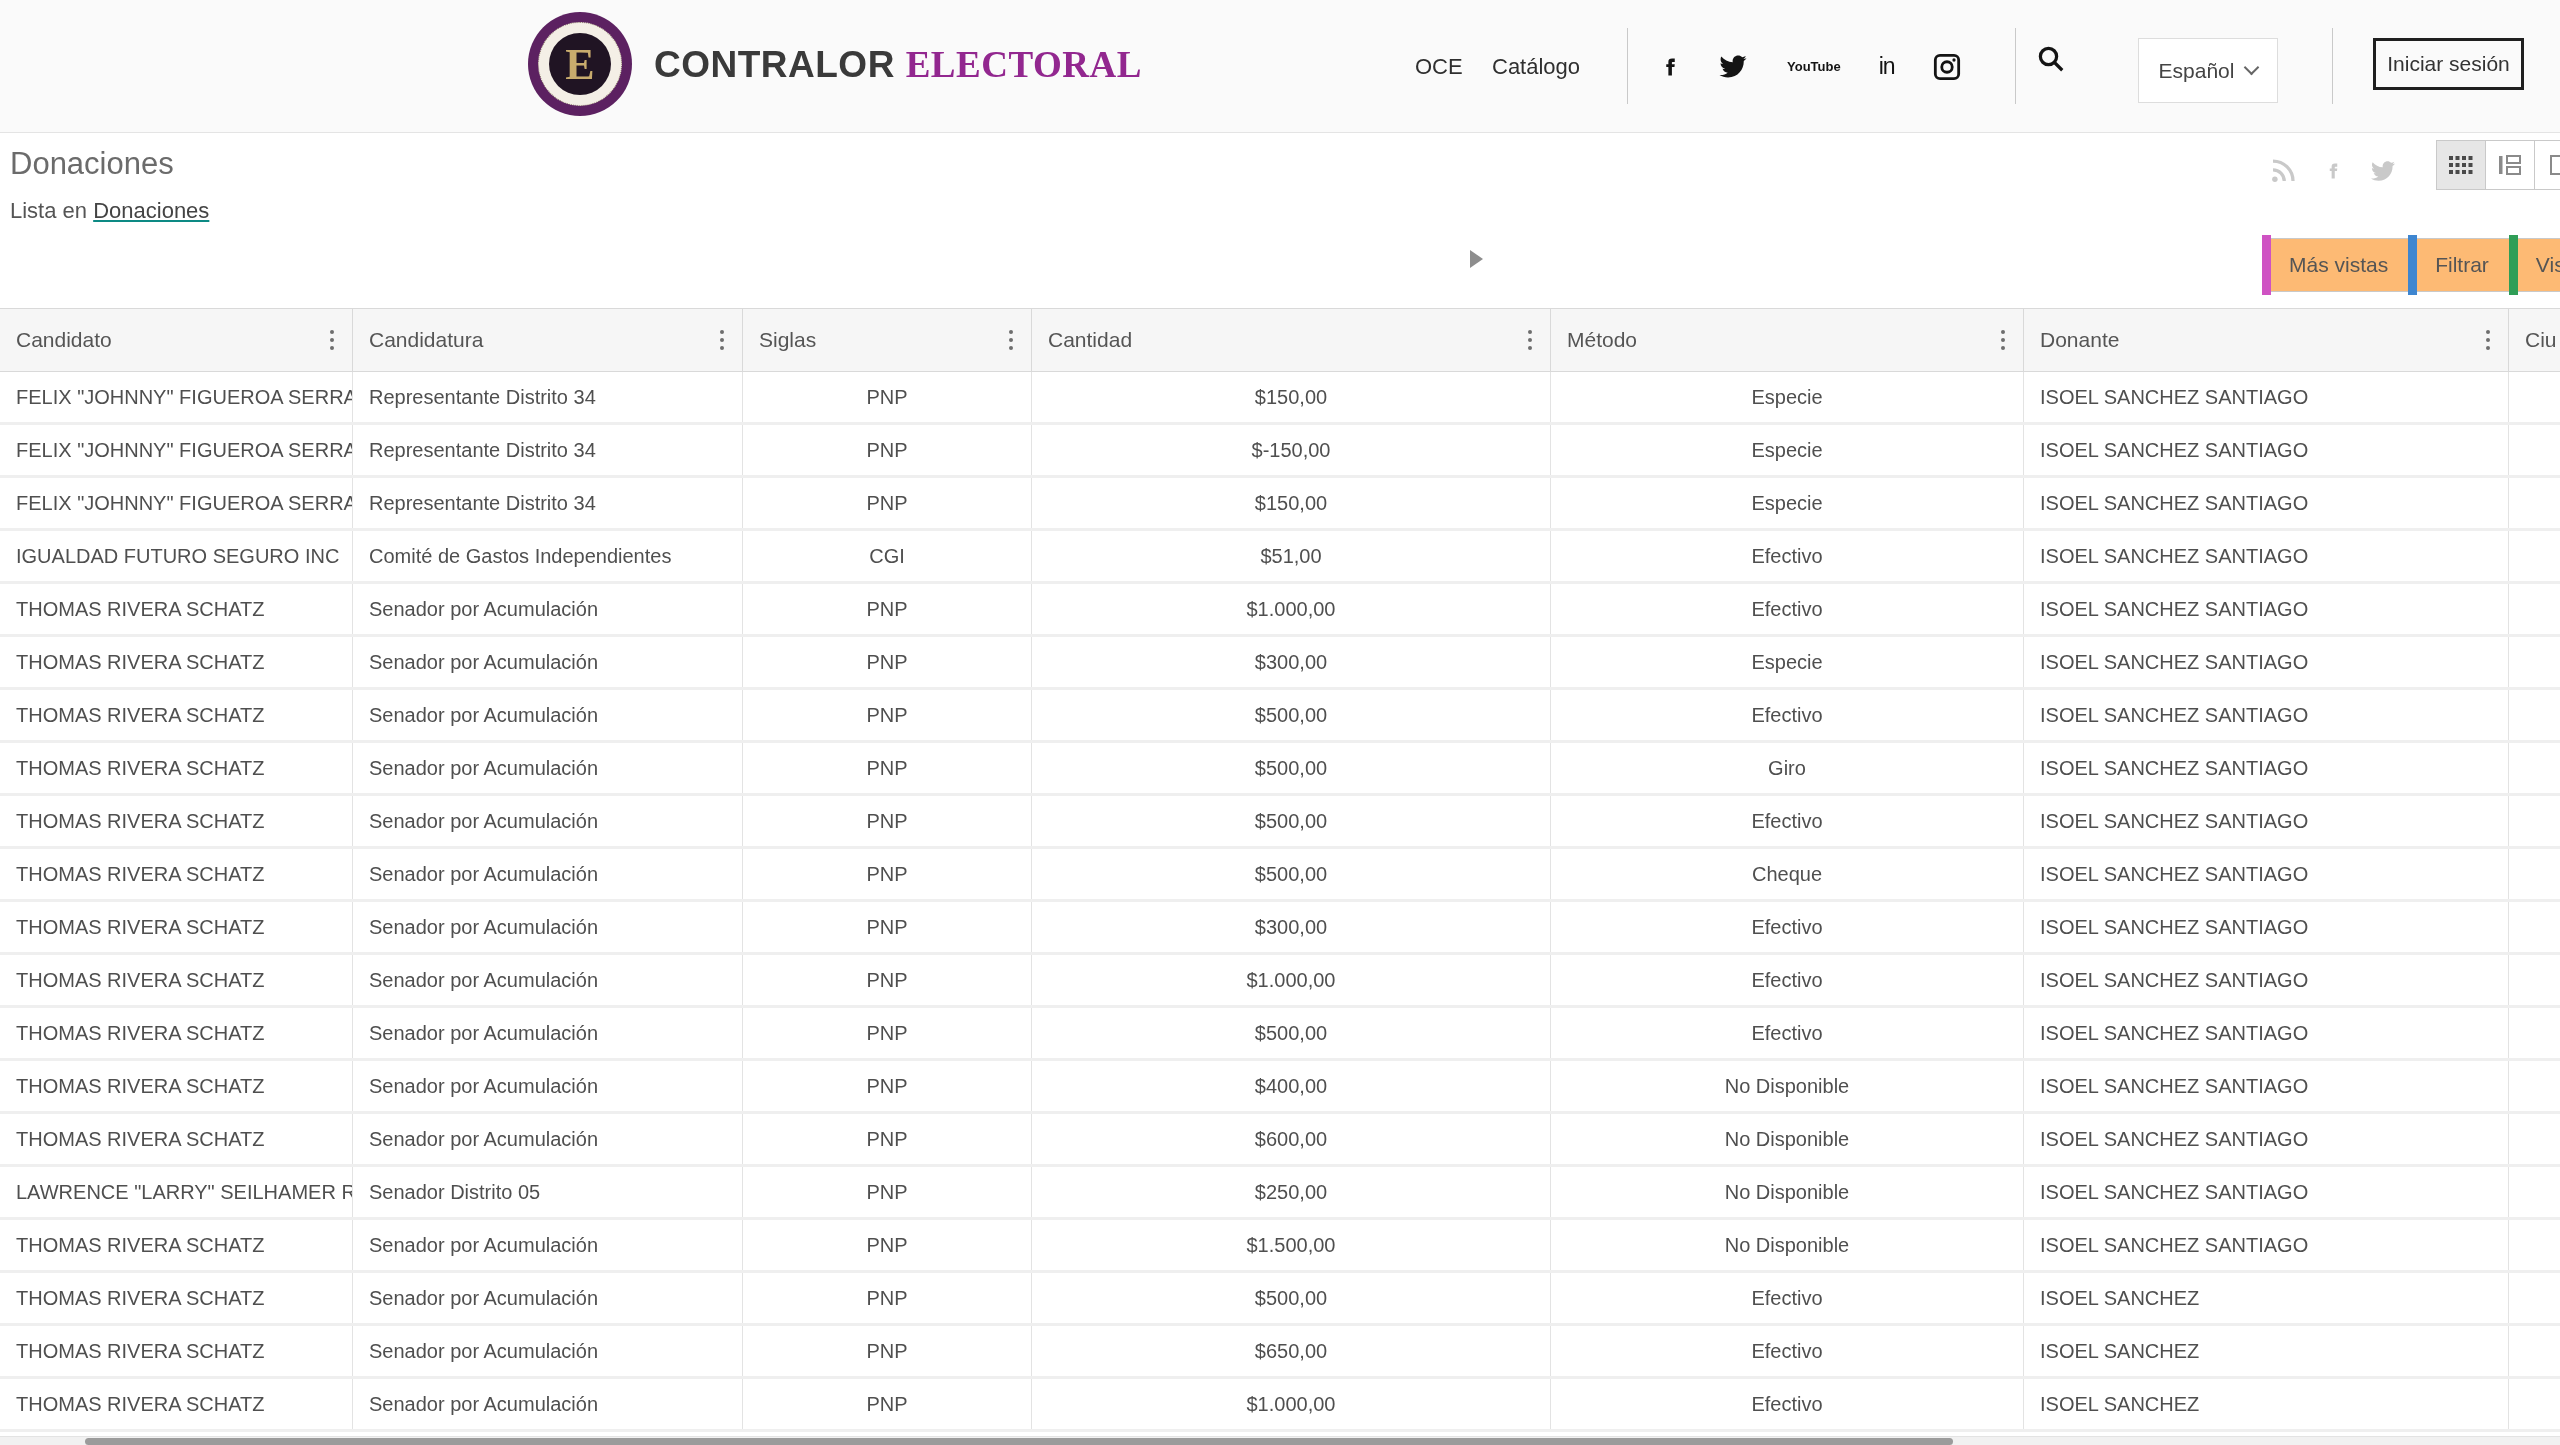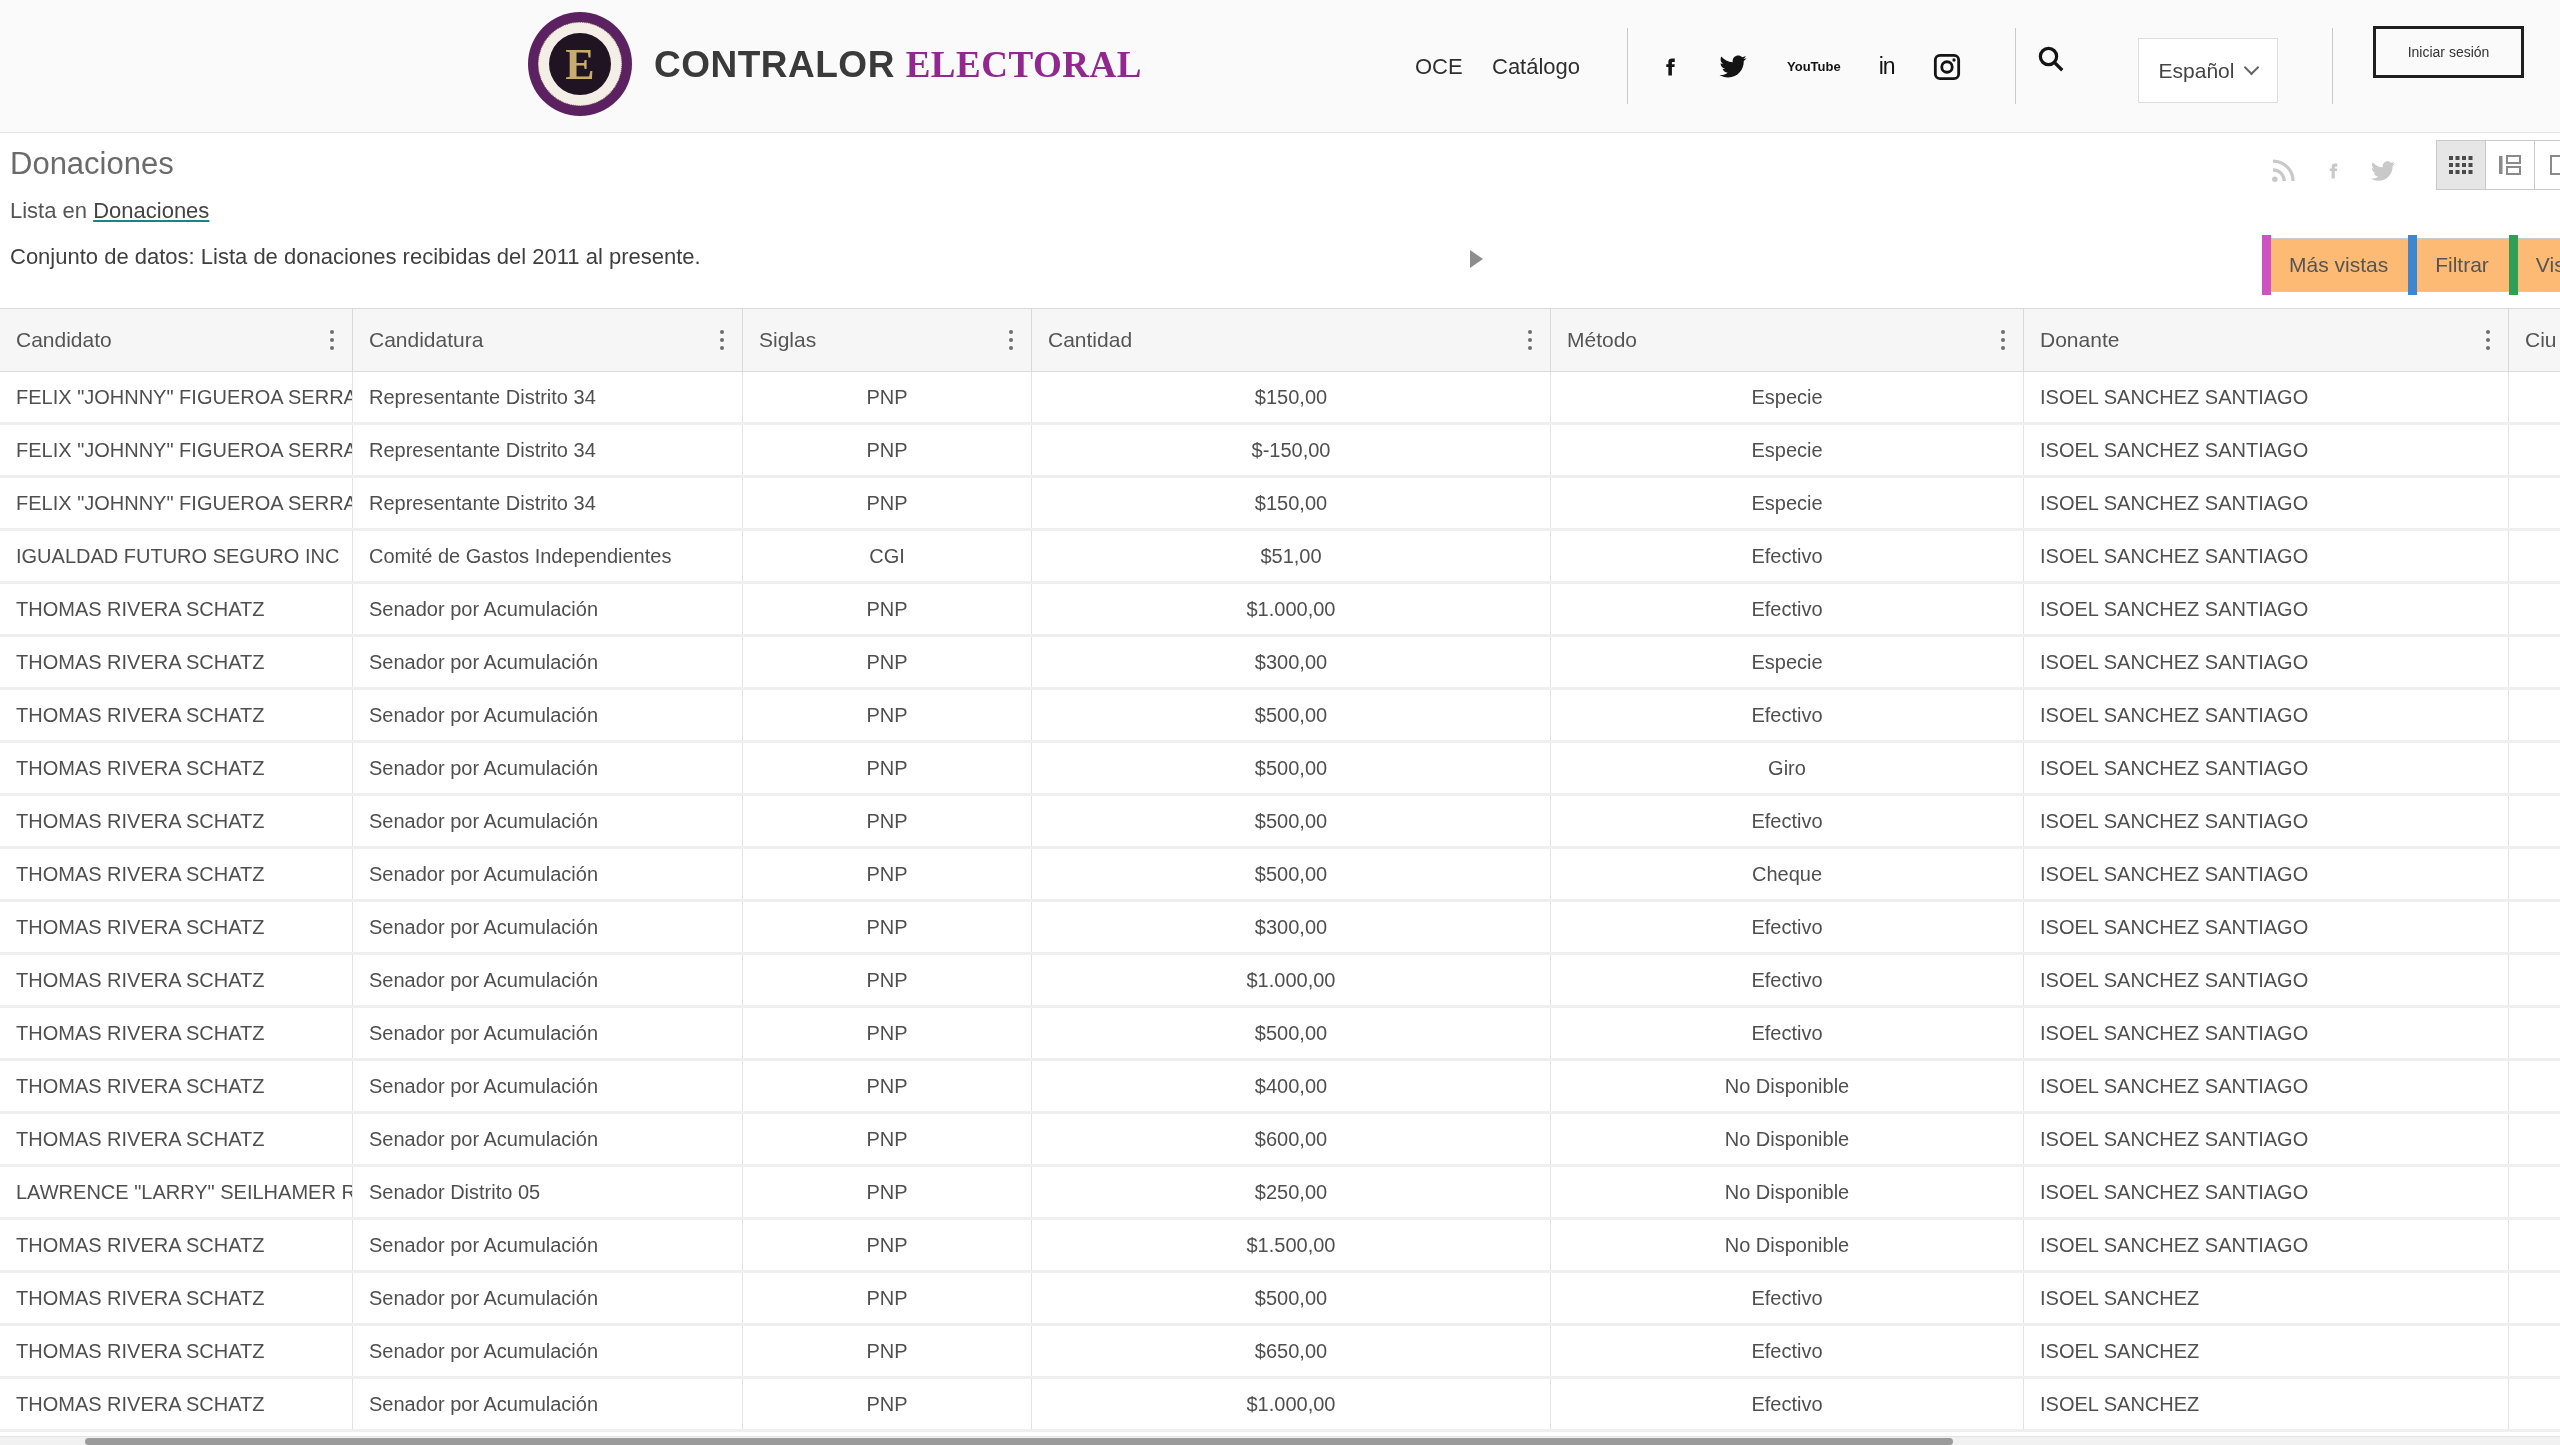--- a/index.html
+++ b/index.html
@@ -34,22 +34,22 @@
   .soc svg { display:block; }
   .yt { font-size:13px; font-weight:bold; line-height:12px; text-align:center; letter-spacing:0; }
   .li { font-size:23px; font-weight:normal; letter-spacing:-1px; }
   .search-btn { position:absolute; left:2036px; top:44px; cursor:pointer; }
 
   .lang-select { position:absolute; left:2138px; top:38px; width:140px; height:65px;
     background:#fff; border:1px solid #ddd; display:flex; align-items:center;
     justify-content:center; gap:12px; font-size:21px; color:#444; cursor:pointer; }
   .chev { width:11px; height:11px; border-left:2px solid #666; border-bottom:2px solid #666;
     transform:rotate(-45deg); margin-top:-6px; }
-  .login-btn { position:absolute; left:2373px; top:26px; width:151px; height:52px;
-    background:transparent; border:3px solid #1f1f1f; font-size:14px; color:#333;
+  .login-btn { position:absolute; left:2373px; top:38px; width:151px; height:52px;
+    background:transparent; border:3px solid #1f1f1f; font-size:21px; color:#333;
     display:flex; align-items:center; justify-content:center; cursor:pointer;
     font-family:inherit; }
 
   
   .view-header { position:absolute; left:0; top:134px; width:2560px; height:174px; background:#fff; }
   .page-title { position:absolute; left:10px; top:12px; font-size:31px; font-weight:normal; color:#6b6b6b; }
   .based-on { position:absolute; left:10px; top:64px; font-size:22px; color:#555; }
   .based-on a { color:#444; text-decoration:underline; text-decoration-color:#0d8a84; cursor:pointer; }
   .description { position:absolute; left:10px; top:110px; font-size:22px; color:#3f3f3f; }
   .desc-expander { position:absolute; left:1470px; top:116px; width:0; height:0;
@@ -167,21 +167,20 @@
   <div class="vdiv" style="left:2332px"></div>
 
   <button class="login-btn">Iniciar sesión</button>
 </header>
 
 <section class="view-header">
   <h1 class="page-title">Donaciones</h1>
   <div class="based-on">
     <span>Lista en </span><a>Donaciones</a>
   </div>
-  <div class="description">Conjunto de datos: Lista de donaciones recibidas del 2011 al presente.</div>
   <span class="desc-expander"></span>
 
   <div class="share-row">
     <span class="share-ic">
       <svg width="30" height="30" viewBox="0 0 24 24" fill="none" stroke="currentColor" stroke-width="2.6">
           <path d="M4 11a9 9 0 0 1 9 9"></path>
           <path d="M4 4a16 16 0 0 1 16 16"></path>
           <circle cx="5.5" cy="18.5" r="2.2" fill="currentColor" stroke="none"></circle>
         </svg>
     </span>

